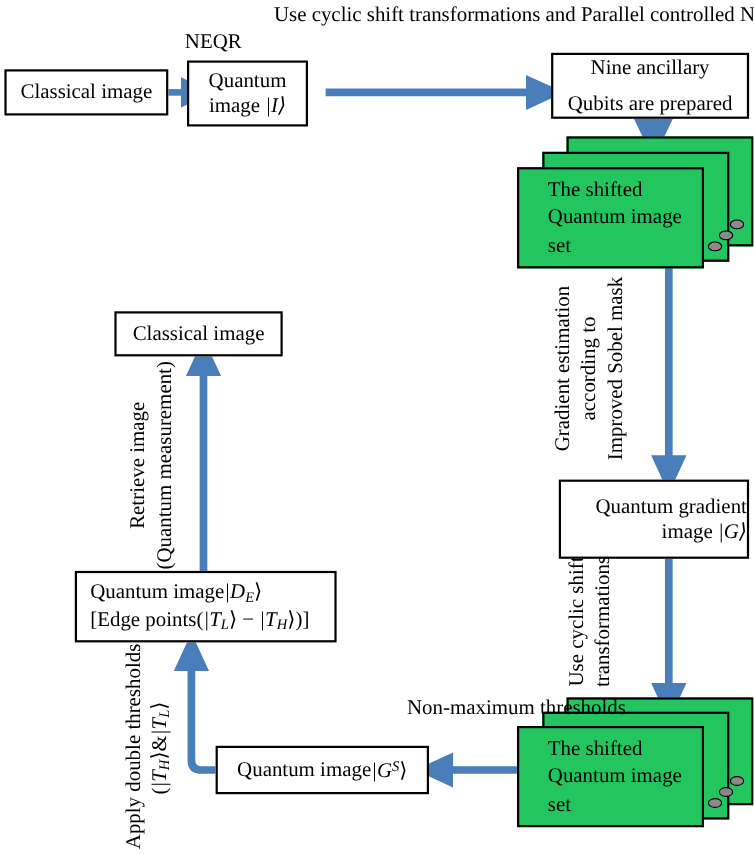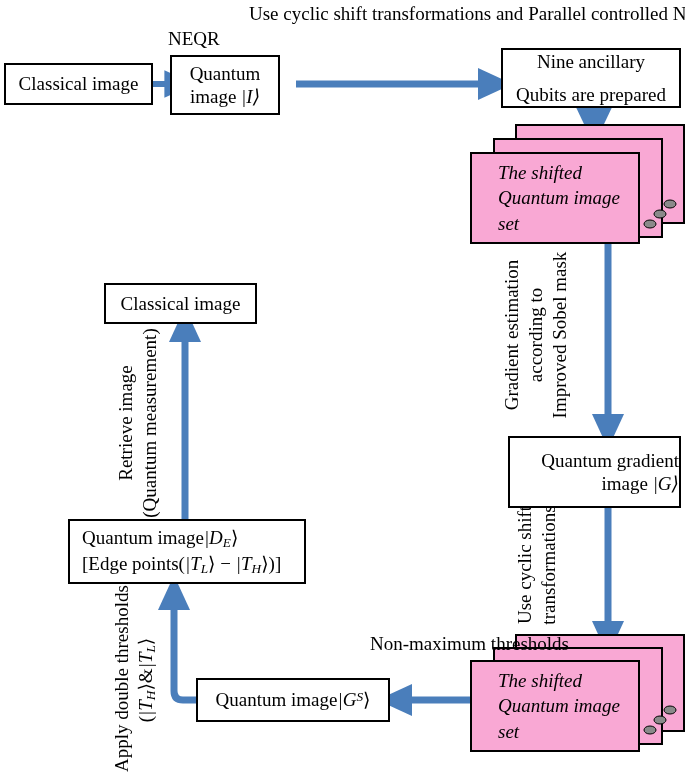--- a/index.html
+++ b/index.html
@@ -8,21 +8,21 @@
   #canvas{position:absolute;left:0;top:0;width:685px;height:776px;}
   svg.arrows{position:absolute;left:0;top:0;width:685px;height:776px;pointer-events:none;}
 
   .box{position:absolute;box-sizing:border-box;border:2.2px solid #000;background:#fff;
        display:flex;flex-direction:column;align-items:center;justify-content:center;
        font-size:19px;line-height:1.22;text-align:center;z-index:5;}
   .box .ln{display:block;white-space:nowrap;}
 
   
   .deck{position:absolute;z-index:4;}
-  .deck .sheet{position:absolute;box-sizing:border-box;border:2.2px solid #000;background:#f9a8d4;font-style:italic;}
+  .deck .sheet{position:absolute;box-sizing:border-box;border:2.2px solid #000;background:#22c55e;}
   .deck .front{z-index:6;display:flex;flex-direction:column;justify-content:center;
                padding-left:26px;font-size:19px;line-height:1.34;text-align:left;}
   .deck .dots{position:absolute;z-index:7;}
 
   
   .lbl{position:absolute;font-size:19px;line-height:1.25;text-align:center;
        white-space:nowrap;z-index:8;}
   .vlbl{position:absolute;z-index:8;font-size:19px;line-height:1.25;
         white-space:nowrap;transform-origin:0 0;transform:rotate(-90deg);text-align:center;}
   .vlbl .ln{display:block;}

